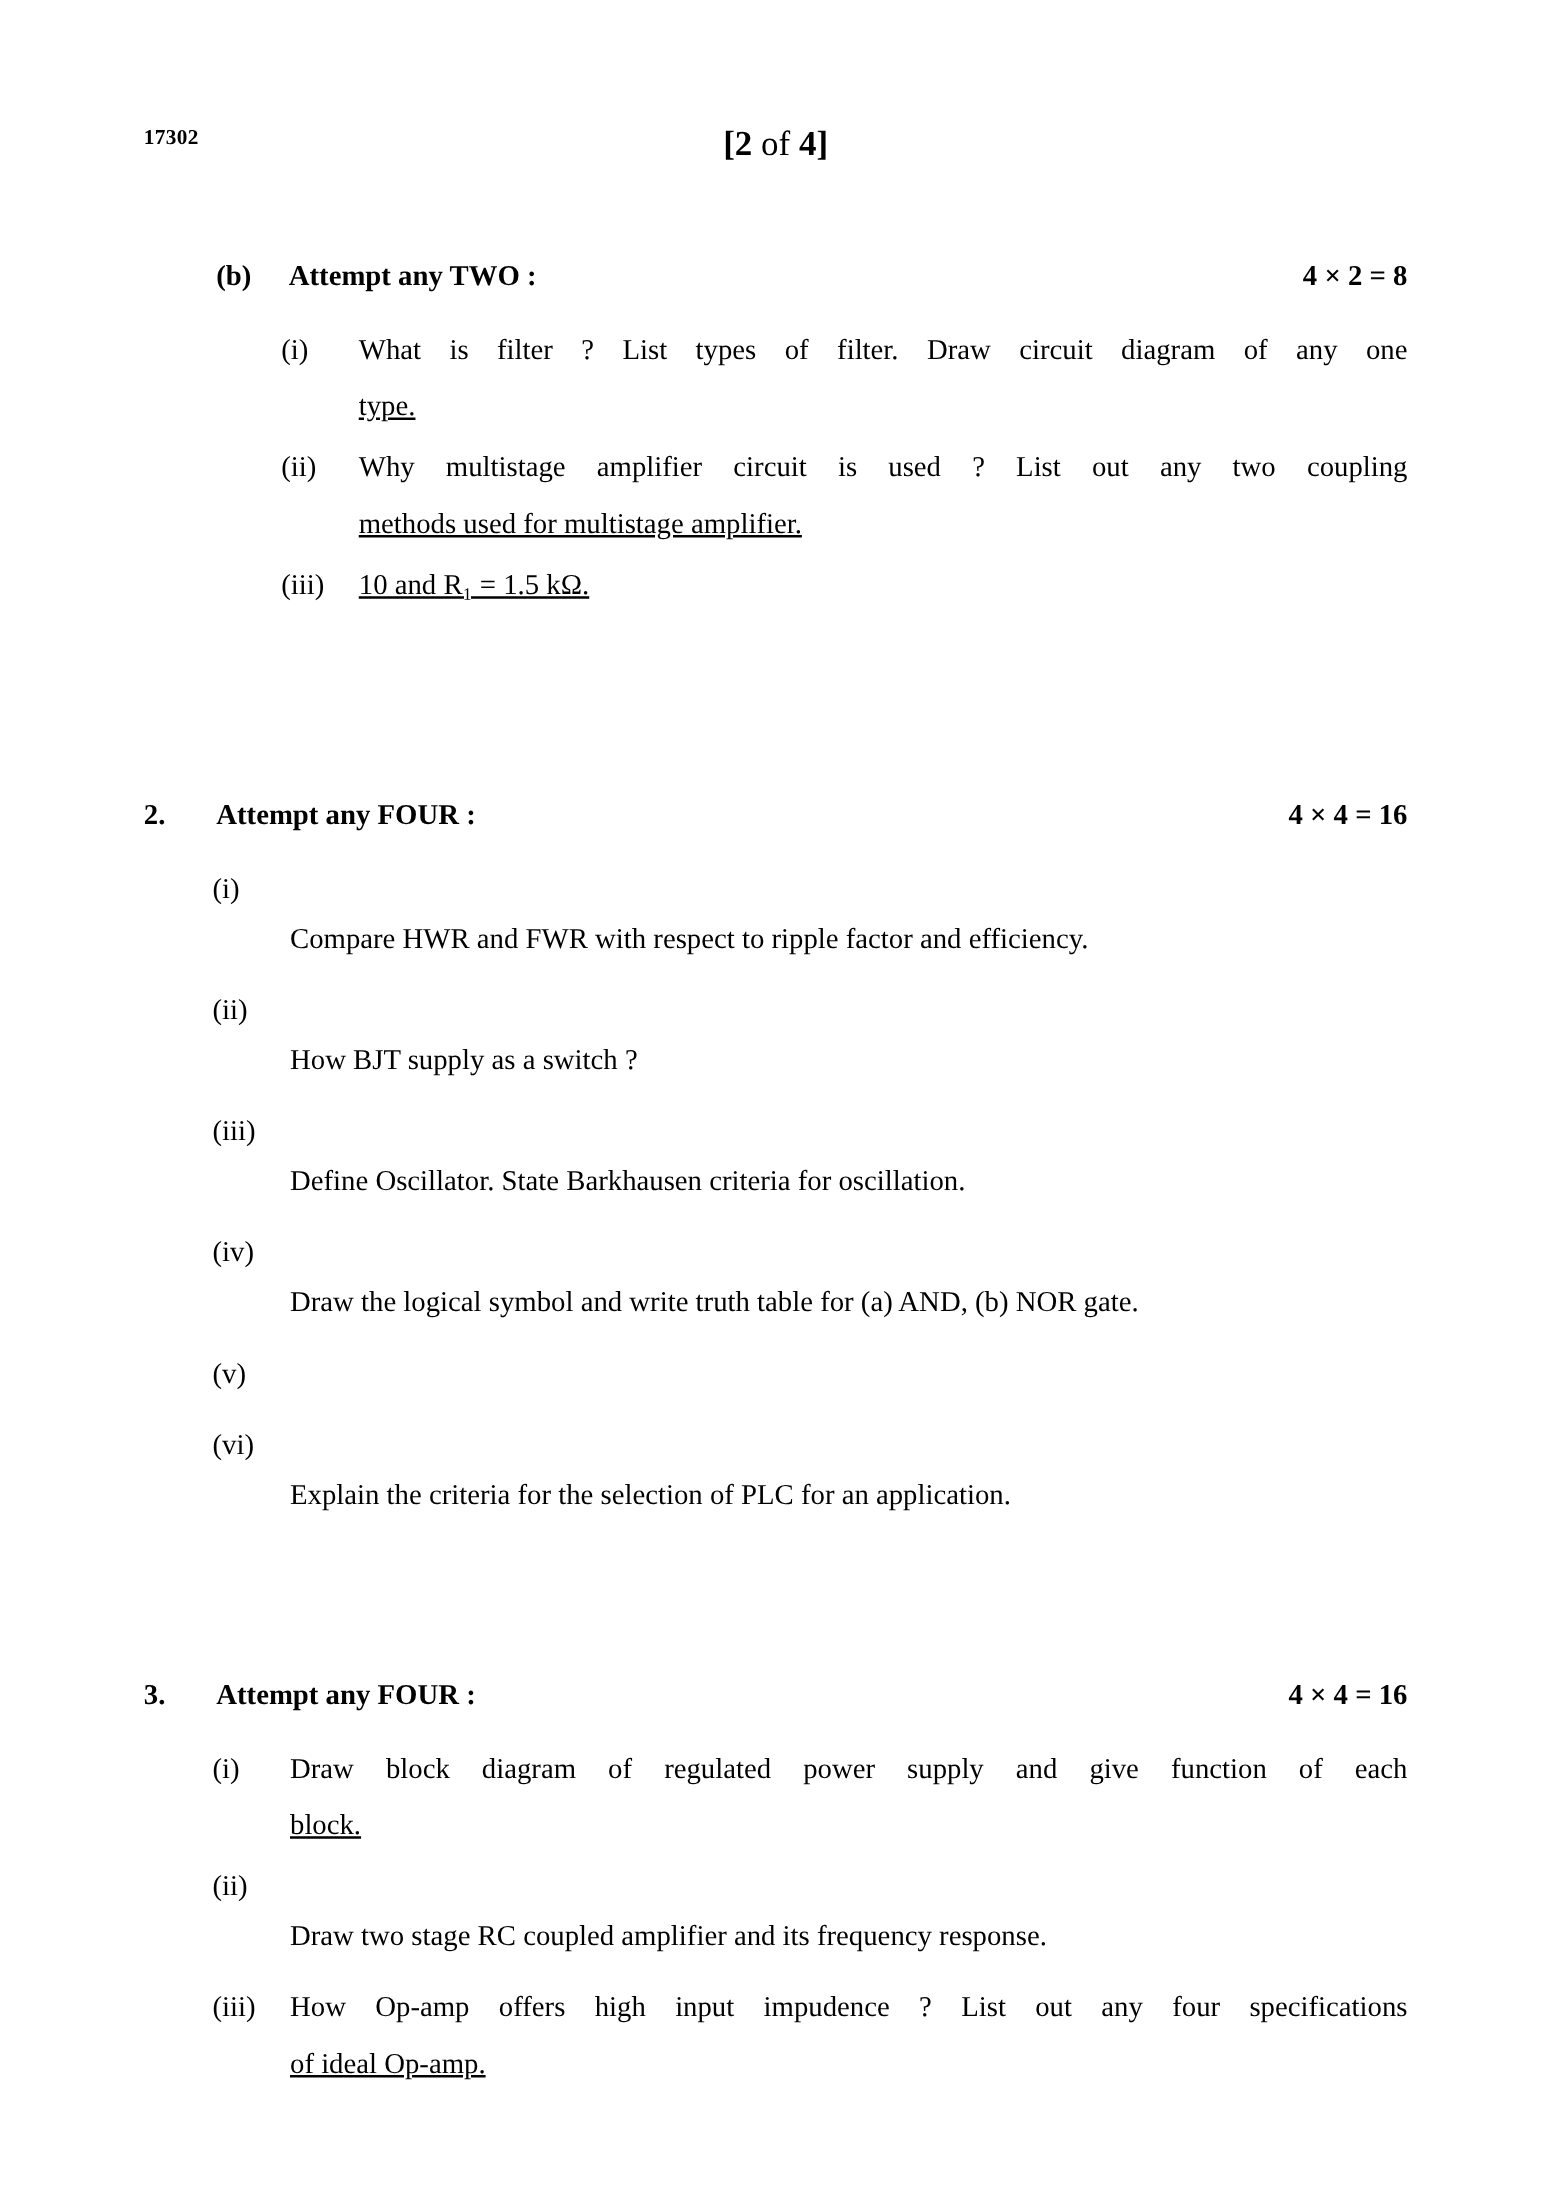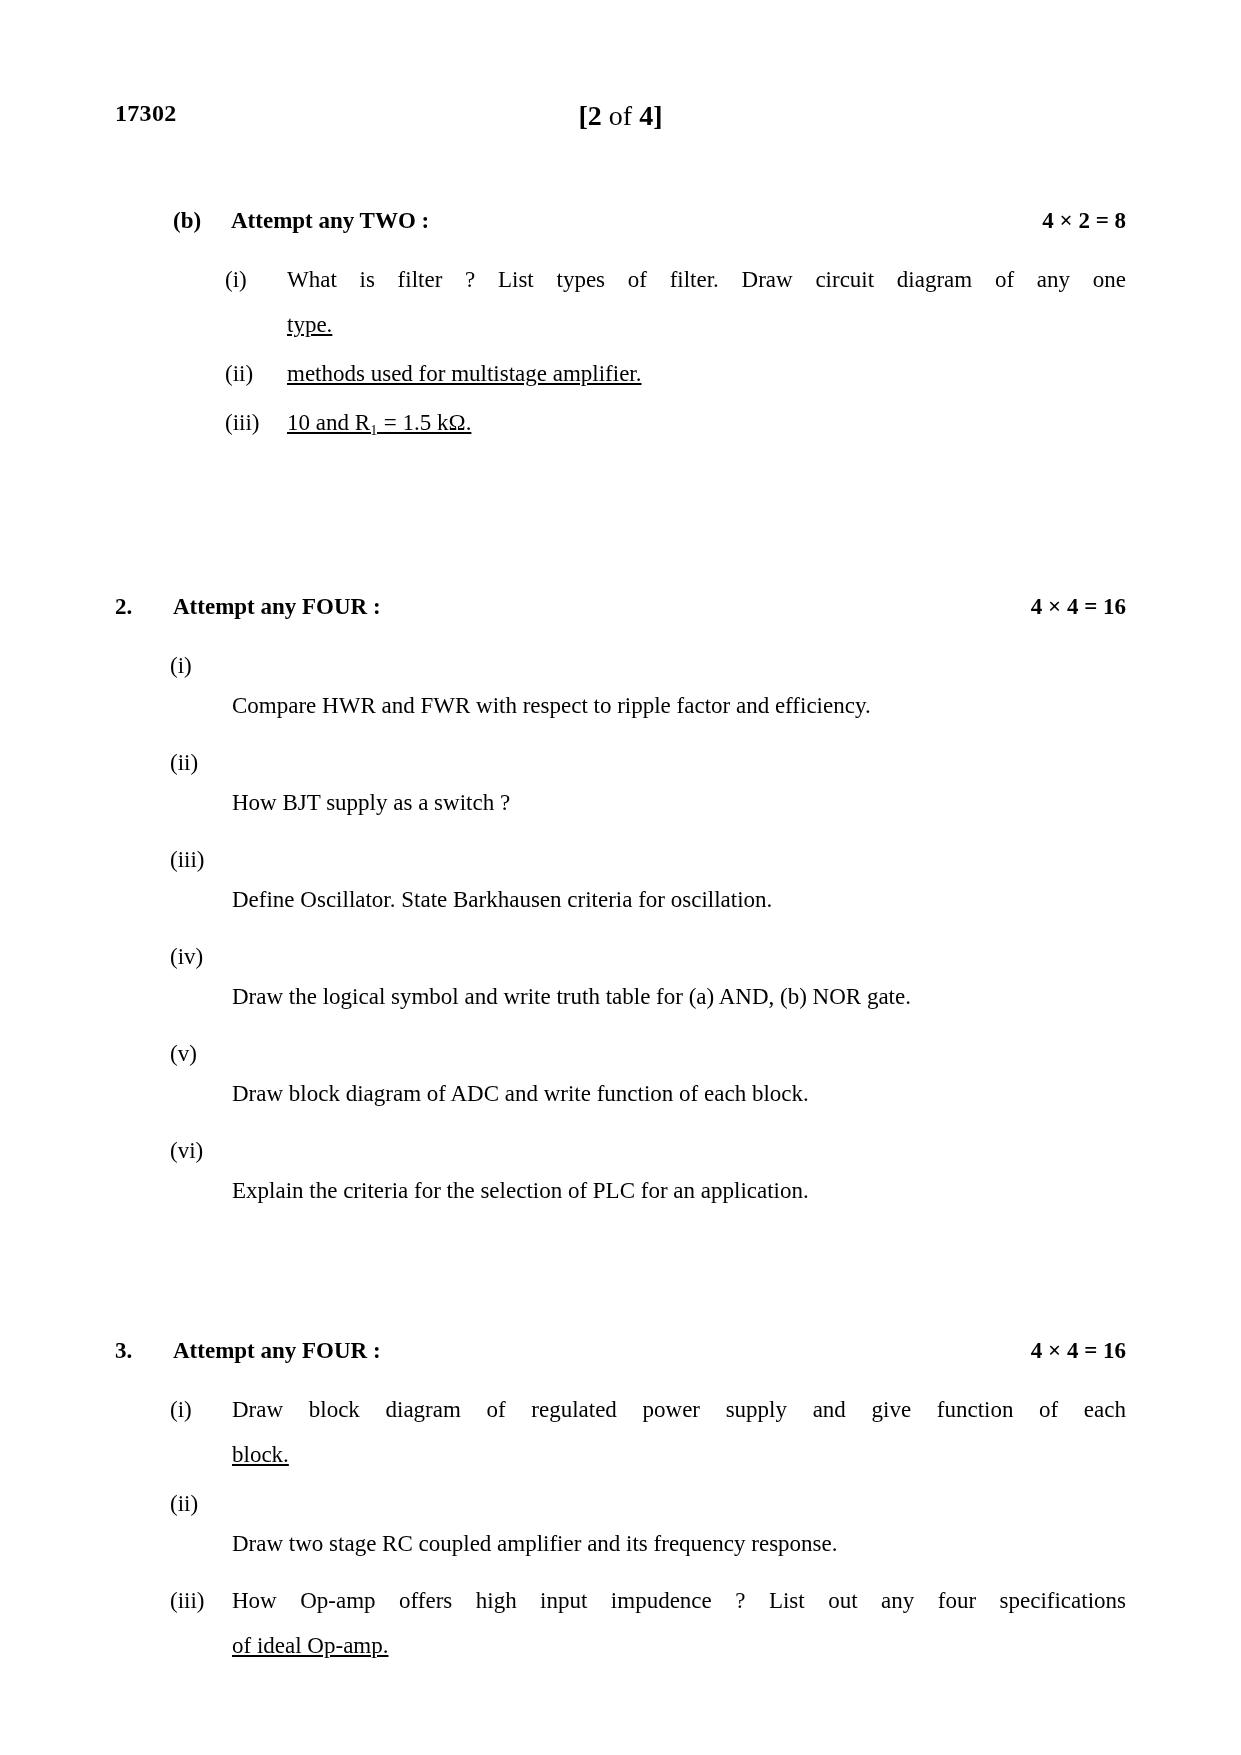--- a/index.html
+++ b/index.html
@@ -29,21 +29,21 @@
     position: relative;
     margin: 0;
     padding: 100px 110px 0 115px;
     height: 48px;
     box-sizing: content-box;
   }
   .header-code {
     position: absolute;
     left: 115px;
     top: 100px;
-    font-size: 24px;
+    font-size: 17px;
     font-weight: bold;
     letter-spacing: 0.3px;
   }
   .header-pageinfo {
     position: absolute;
     left: 0;
     right: 0;
     top: 100px;
     text-align: center;
     font-size: 28px;
@@ -159,20 +159,21 @@
       <span class="q-text justify">
         <p class="jline">What is filter ? List types of filter. Draw circuit diagram of any one</p>
         <p class="jline">type.</p>
       </span>
     </div>
 
     <div class="sp-26"></div>
     <div class="q-row lvl-b">
       <span class="q-num">(ii)</span>
       <span class="q-text justify">
+        <p class="jline">Why multistage amplifier circuit is used ? List out any two coupling</p>
         <p class="jline">methods used for multistage amplifier.</p>
       </span>
     </div>
 
     <div class="sp-26"></div>
     <div class="q-row lvl-b">
       <span class="q-num">(iii)</span>
       <span class="q-text justify">
         <p class="jline">10 and R₁ = 1.5 kΩ.</p>
       </span>
@@ -213,23 +214,20 @@
     <div class="q-row lvl-main">
       <span class="q-num">(iv)</span>
       <span class="q-text">
         <p class="plain">Draw the logical symbol and write truth table for (a) AND, (b) NOR gate.</p>
       </span>
     </div>
 
     <div class="sp-34"></div>
     <div class="q-row lvl-main">
       <span class="q-num">(v)</span>
-      <span class="q-text">
-        <p class="plain">Draw block diagram of ADC and write function of each block.</p>
-      </span>
     </div>
 
     <div class="sp-34"></div>
     <div class="q-row lvl-main">
       <span class="q-num">(vi)</span>
       <span class="q-text">
         <p class="plain">Explain the criteria for the selection of PLC for an application.</p>
       </span>
     </div>
 

